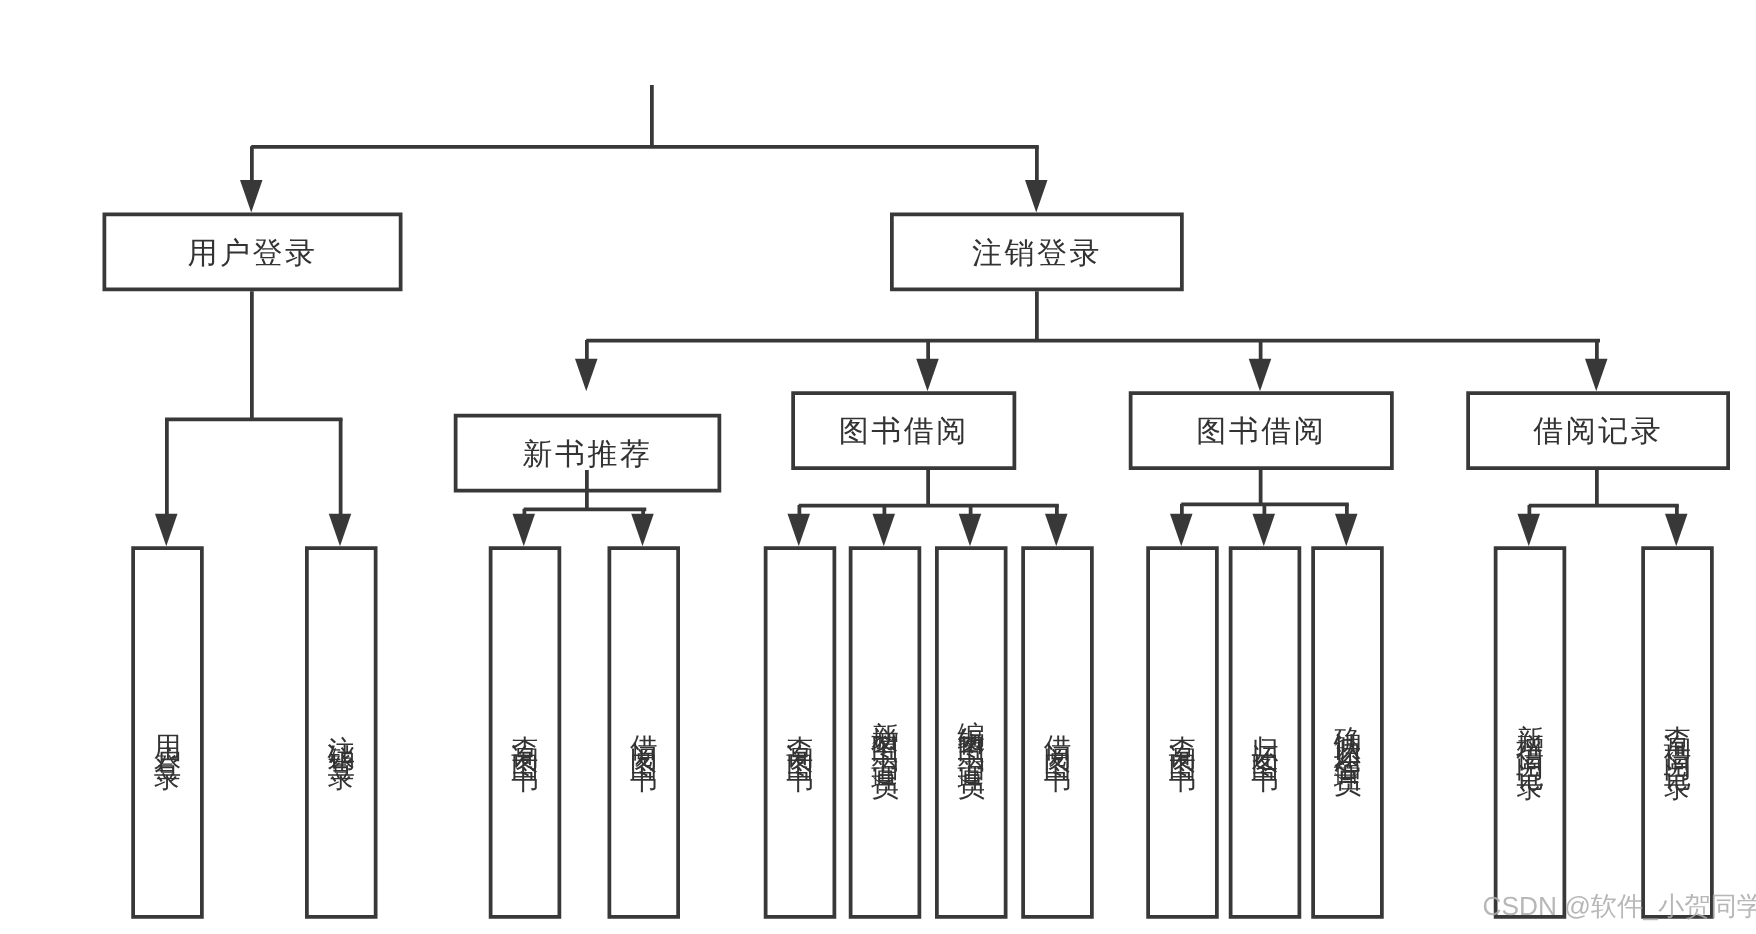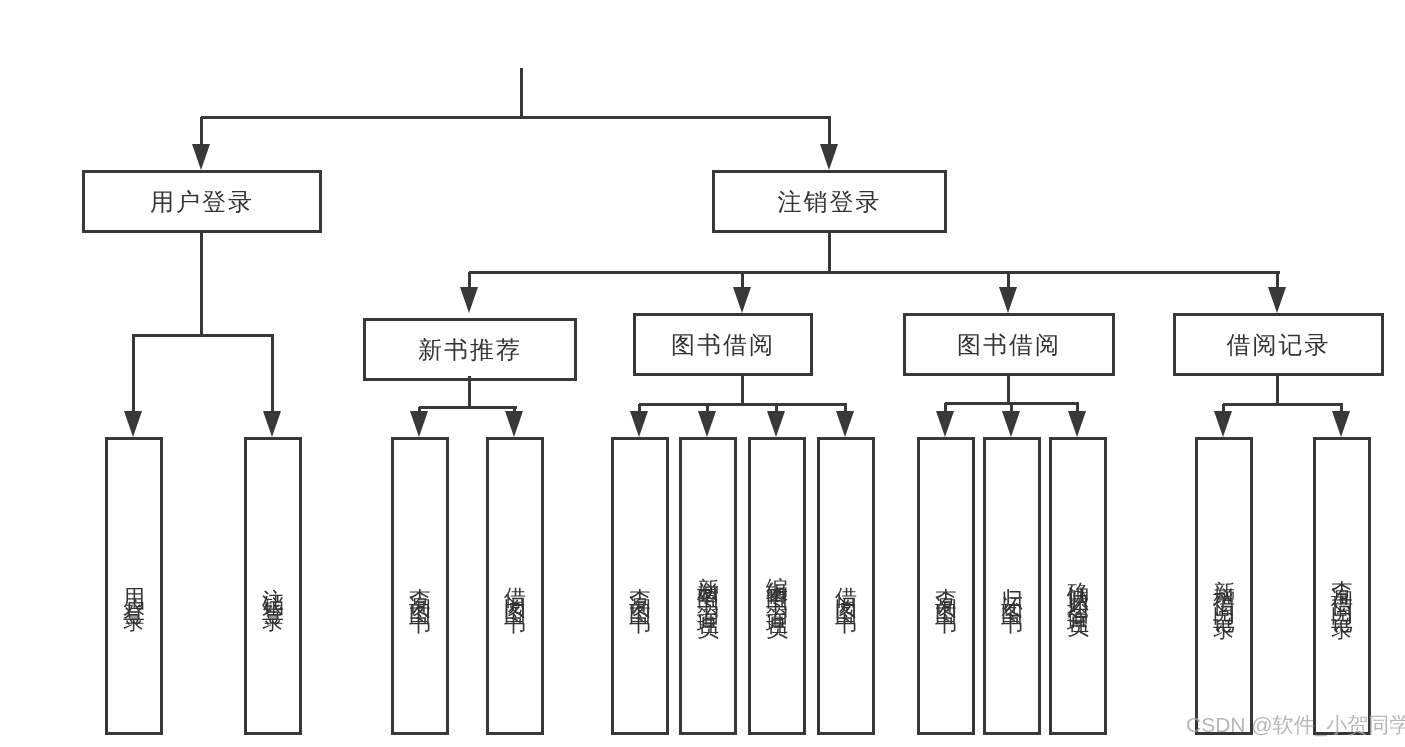--- a/index.html
+++ b/index.html
@@ -51,21 +51,21 @@
   <div class="hline" style="left:469px;top:271px;width:811px"></div>
   <div class="vline" style="left:468px;top:272px;height:18px"></div>
   <div class="arrow" style="left:460px;top:287px"></div>
   <div class="vline" style="left:741px;top:272px;height:18px"></div>
   <div class="arrow" style="left:733px;top:287px"></div>
   <div class="vline" style="left:1007px;top:272px;height:18px"></div>
   <div class="arrow" style="left:999px;top:287px"></div>
   <div class="vline" style="left:1276px;top:272px;height:18px"></div>
   <div class="arrow" style="left:1268px;top:287px"></div>
 
-  <div class="box hbox" style="left:363px;top:318px;width:214px;height:63px">
+  <div class="box hbox" style="left:363px;top:331px;width:214px;height:63px">
     <span>新书推荐</span>
   </div>
   <div class="box hbox" style="left:633px;top:313px;width:180px;height:63px">
     <span>图书借阅</span>
   </div>
   <div class="box hbox" style="left:903px;top:313px;width:212px;height:63px">
     <span>图书借阅</span>
   </div>
   <div class="box hbox" style="left:1173px;top:313px;width:211px;height:63px">
     <span>借阅记录</span>

